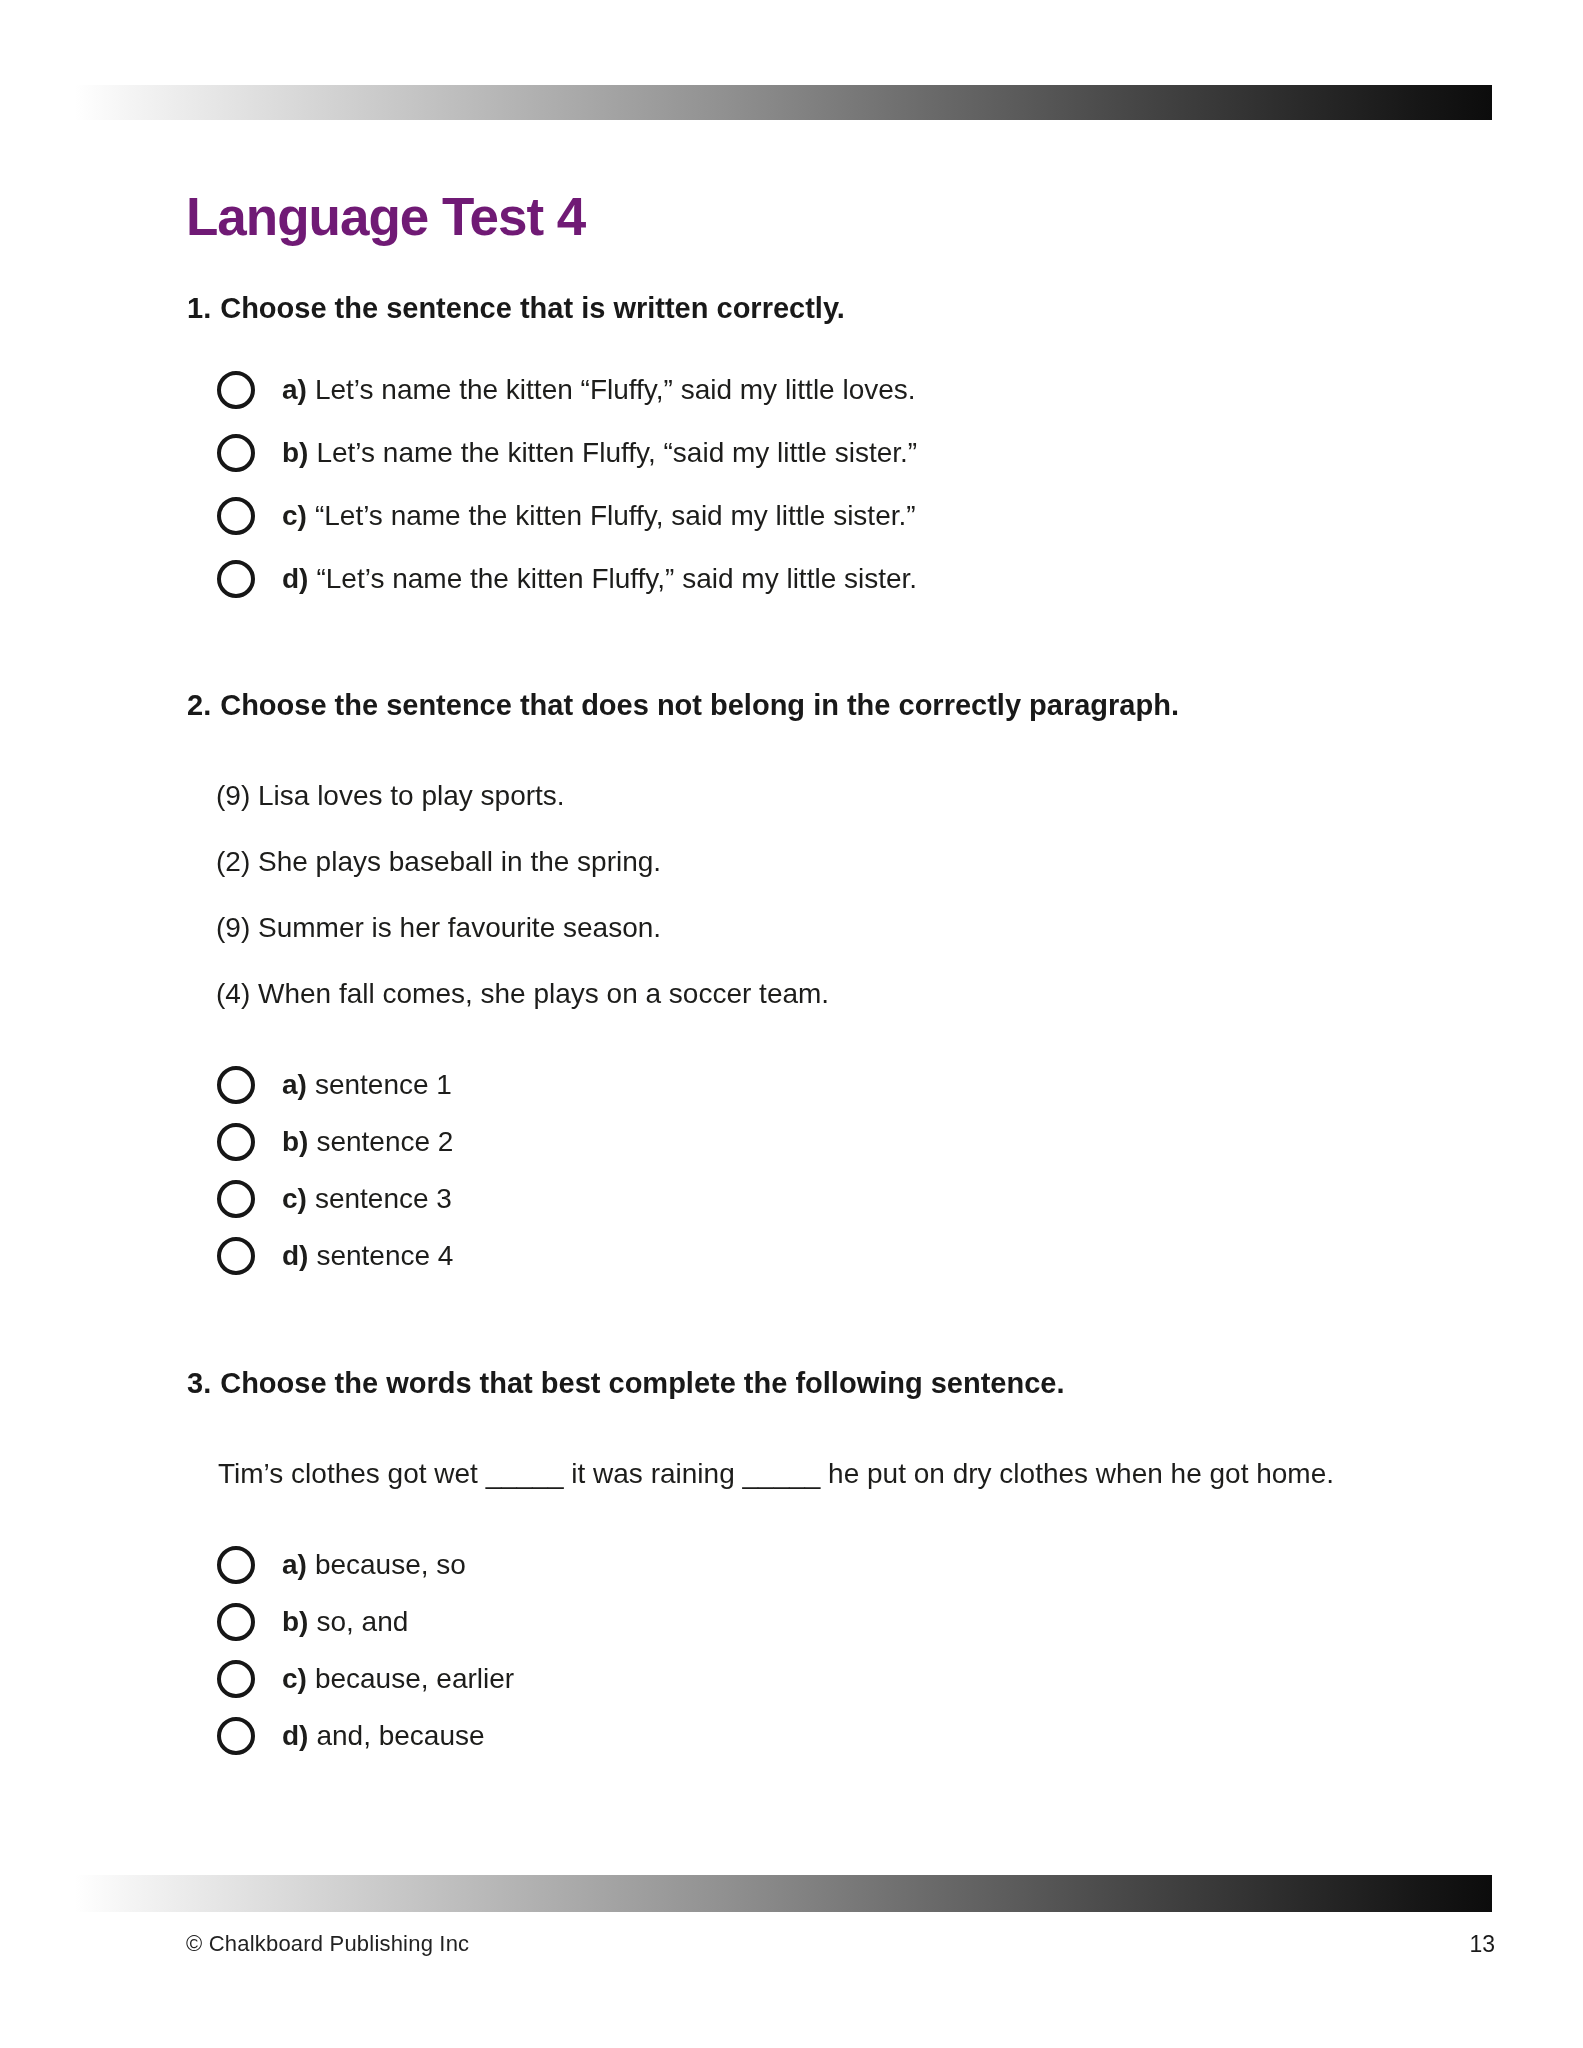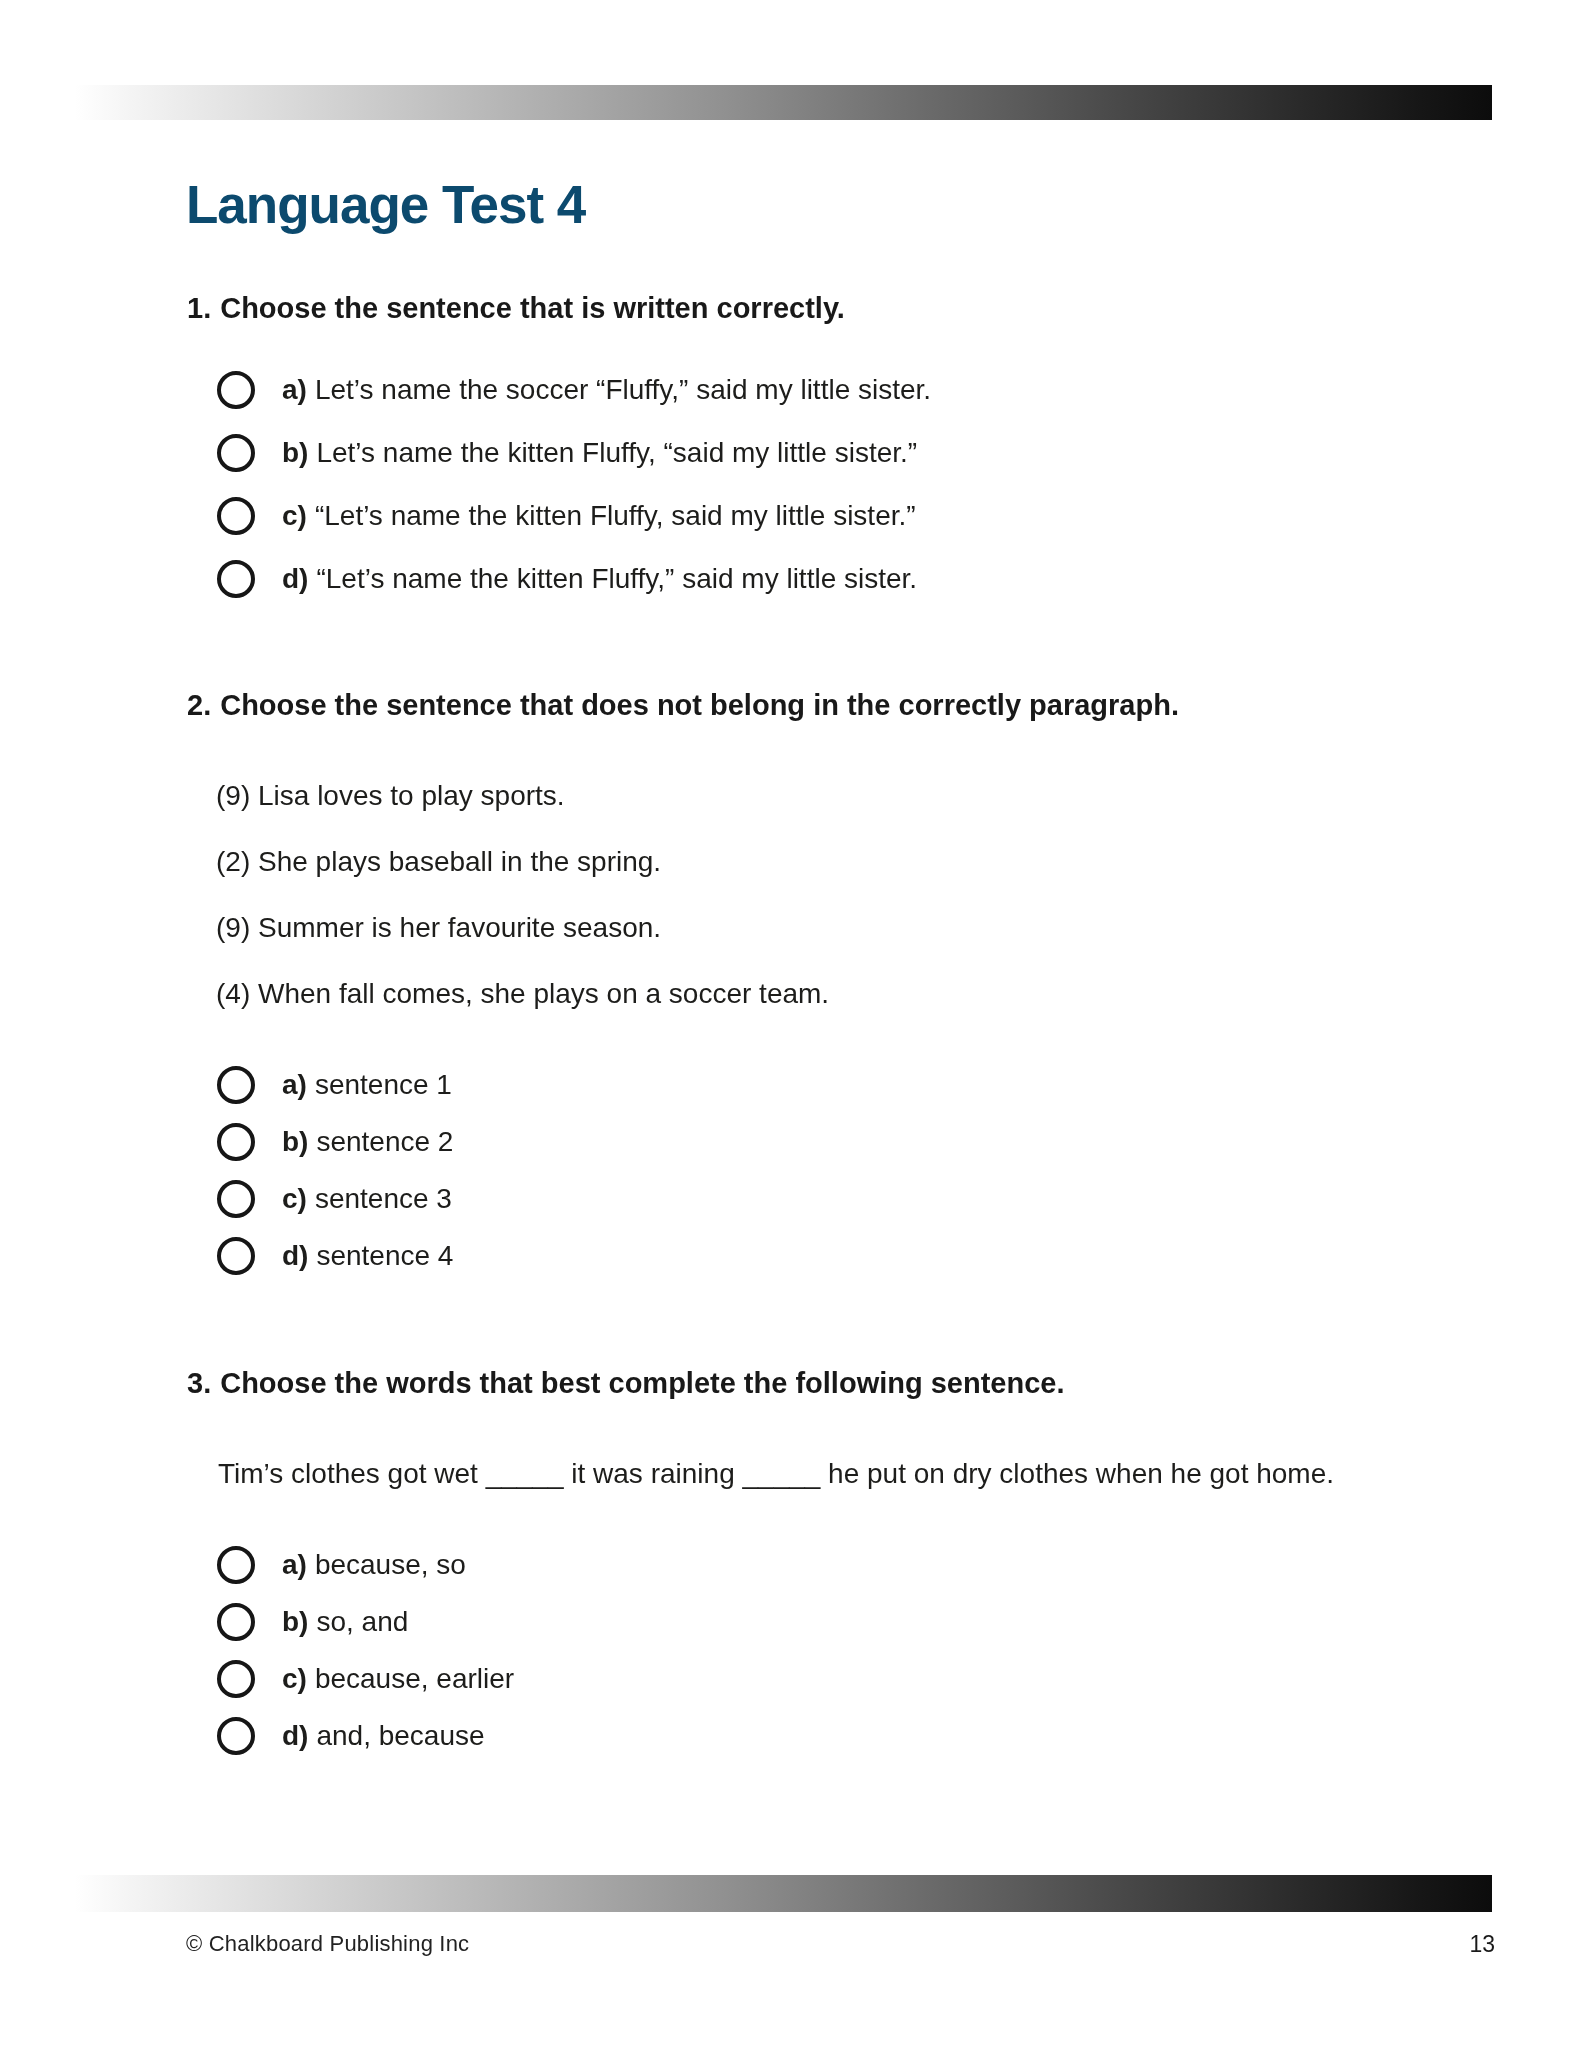--- a/index.html
+++ b/index.html
@@ -12,23 +12,23 @@
     overflow:hidden;
   }
   .grad-bar{
     position:absolute;
     left:75px;width:1417px;height:35px;
     background:linear-gradient(90deg,#ffffff 0%,#f4f4f4 4%,#dcdcdc 14%,#b6b6b6 30%,#909090 46%,#6b6b6b 60%,#484848 74%,#2b2b2b 86%,#161616 95%,#0c0c0c 100%);
   }
   .grad-bar.top{top:85px;}
   .grad-bar.bottom{top:1875px;height:37px;}
   .title{
-    position:absolute;left:186px;top:178px;
+    position:absolute;left:186px;top:190px;
     font-size:53px;font-weight:bold;letter-spacing:-1px;
-    line-height:1;color:#0c4a6e;
+    line-height:1;color:#701a75;
   }
   .q-heading{
     position:absolute;left:187px;
     font-size:29px;font-weight:bold;line-height:1.15;
     color:#191919;white-space:nowrap;
   }
   .q-heading .q-num{margin-right:9px;}
   .q1-head{top:292px;}
   .q2-head{top:689px;}
   .q3-head{top:1367px;}
@@ -70,21 +70,21 @@
   <div class="grad-bar top"></div>
 
   <div class="title">Language Test 4</div>
 
   <div class="q-heading q1-head">
     <span class="q-num">1.</span><span>Choose the sentence that is written correctly.</span>
   </div>
   <div class="opt-list q1-opts">
     <div class="opt-row">
       <span class="radio"></span>
-      <span class="opt-label"><span class="opt-letter">a)</span><span>Let’s name the soccer “Fluffy,” said my little sister.</span></span>
+      <span class="opt-label"><span class="opt-letter">a)</span><span>Let’s name the kitten “Fluffy,” said my little loves.</span></span>
     </div>
     <div class="opt-row">
       <span class="radio"></span>
       <span class="opt-label"><span class="opt-letter">b)</span><span>Let’s name the kitten Fluffy, “said my little sister.”</span></span>
     </div>
     <div class="opt-row">
       <span class="radio"></span>
       <span class="opt-label"><span class="opt-letter">c)</span><span>“Let’s name the kitten Fluffy, said my little sister.”</span></span>
     </div>
     <div class="opt-row">

